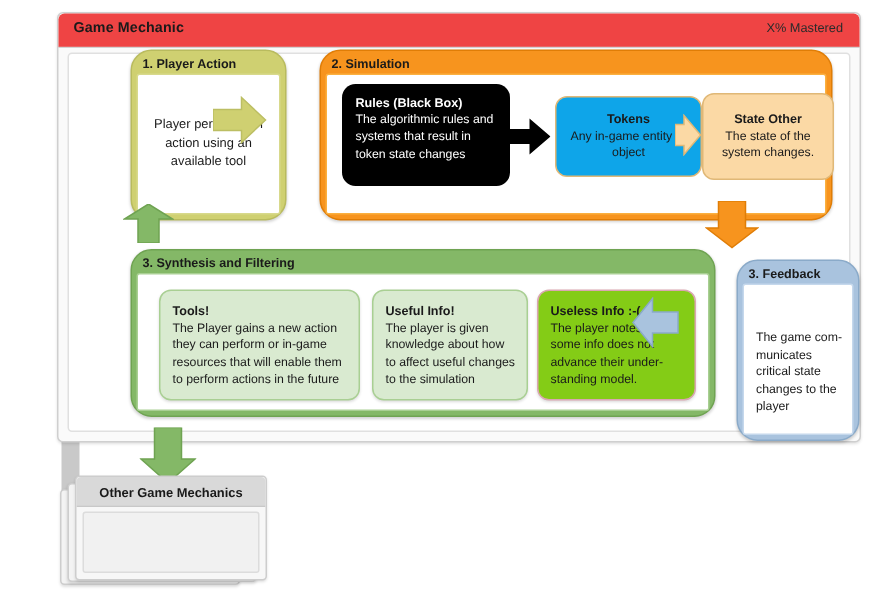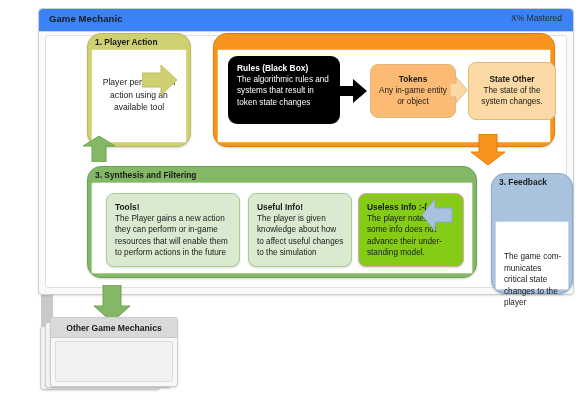--- a/index.html
+++ b/index.html
@@ -9,21 +9,21 @@
   .abs{position:absolute;}
 
   
   #game-mechanic-panel{
     left:38px;top:8px;width:534px;height:285px;
     background:#fafafa;border:1px solid #cfcfcf;border-radius:4px;
     box-shadow:0 1px 2px rgba(0,0,0,.12);
   }
   #game-mechanic-header{
     position:absolute;left:0;top:0;width:534px;height:22px;
-    background:#3b82f6;border-bottom:1px solid #d2d2d2;
+    background:#ef4444;border-bottom:1px solid #d2d2d2;
     border-radius:4px 4px 0 0;
   }
   #gm-title{position:absolute;left:10px;top:4px;font-size:9.5px;font-weight:bold;letter-spacing:.1px;}
   #gm-mastered{position:absolute;right:11px;top:4px;font-size:8.5px;color:#2b2b2b;}
   #gm-inner{
     position:absolute;left:6px;top:26px;width:520px;height:251px;
     background:#ffffff;border:1px solid #e0e0e0;border-radius:3px;
   }
 
   
@@ -45,32 +45,32 @@
   #simulation-body{border:1px solid #fbb040;}
 
   
   #synthesis-section{left:48px;top:157px;width:388px;height:110px;
     background:#84b867;border:1px solid #6fa352;box-shadow:0 1px 2px rgba(0,0,0,.18);}
   #synthesis-body{border:1px solid #a9cf93;}
 
   
   #feedback-section{left:452px;top:164px;width:80px;height:119px;
     background:#a9c3de;border:1px solid #8aaac9;box-shadow:0 1px 2px rgba(0,0,0,.18);}
-  #feedback-body{border:1px solid #c5d8ec;margin-top:32px;}
+  #feedback-body{border:1px solid #c5d8ec;}
   #feedback-text{position:absolute;left:8px;right:5px;top:29px;font-size:8.2px;line-height:11.6px;}
 
   
   #rules-box{position:absolute;left:10px;top:6px;width:112px;height:68px;
     background:#000000;border-radius:9px;}
   #rules-title{position:absolute;left:9px;top:7px;font-size:8.4px;font-weight:bold;color:#ffffff;}
   #rules-text{position:absolute;left:9px;right:6px;top:18px;font-size:8.2px;line-height:11.4px;color:#ffffff;}
   #rules-arrow{position:absolute;left:119px;top:28px;width:30px;height:26px;}
 
   #tokens-box{position:absolute;left:152px;top:14px;width:84px;height:52px;
-    background:#fdba74;border:1px solid #e0b877;border-radius:8px;}
+    background:#0ea5e9;border:1px solid #e0b877;border-radius:8px;padding-left:12px;}
   #tokens-title{position:absolute;left:0;right:0;top:9px;text-align:center;font-size:8.4px;font-weight:bold;}
   #tokens-text{position:absolute;left:4px;right:4px;top:20px;text-align:center;font-size:8.2px;line-height:11.2px;}
   #tokens-notch{position:absolute;left:232px;top:26px;width:18px;height:28px;}
 
   #state-change-box{position:absolute;left:250px;top:12px;width:86px;height:56px;
     background:#fbd9a5;border:1px solid #e0b877;border-radius:8px;}
   #sc-title{position:absolute;left:0;right:0;top:11px;text-align:center;font-size:8.4px;font-weight:bold;}
   #sc-text{position:absolute;left:4px;right:4px;top:22px;text-align:center;font-size:8.2px;line-height:11.2px;}
 
   
@@ -123,20 +123,23 @@
   <div class="section" id="player-action-section">
     <div class="section-header">
       <div class="section-title">1. Player Action</div>
     </div>
     <div class="section-body" id="player-action-body">
       <div id="player-action-text">Player performs an action using an available tool</div>
     </div>
   </div>
 
   <div class="section" id="simulation-section">
+    <div class="section-header">
+      <div class="section-title">2. Simulation</div>
+    </div>
     <div class="section-body" id="simulation-body">
 
       <div id="rules-box">
         <div id="rules-title">Rules (Black Box)</div>
         <div id="rules-text">The algorithmic rules and systems that result in token state changes</div>
       </div>
 
       <svg id="rules-arrow" viewBox="0 0 30 26" width="30" height="26">
         <path d="M 0 8 L 16 8 L 16 1 L 30 13 L 16 25 L 16 18 L 0 18 Z" fill="#000000"></path>
       </svg>

